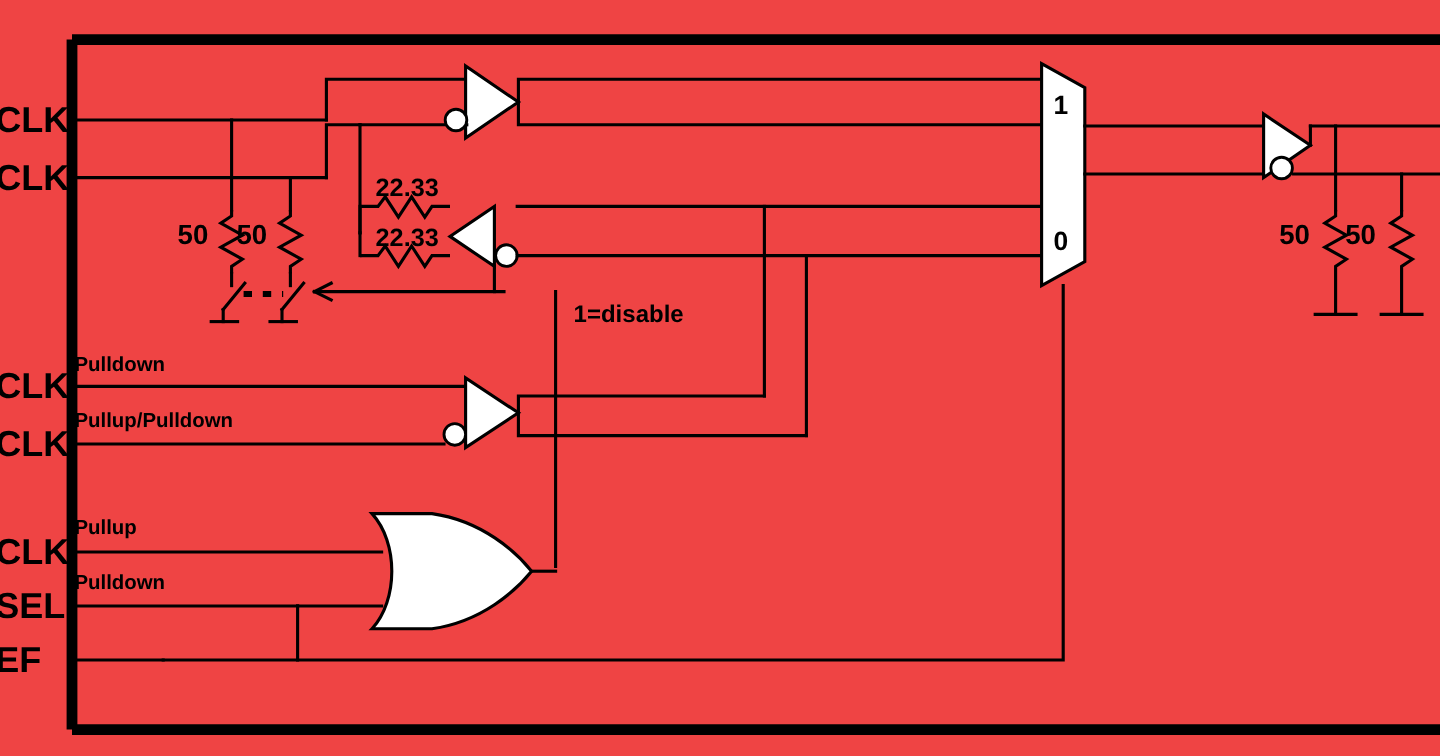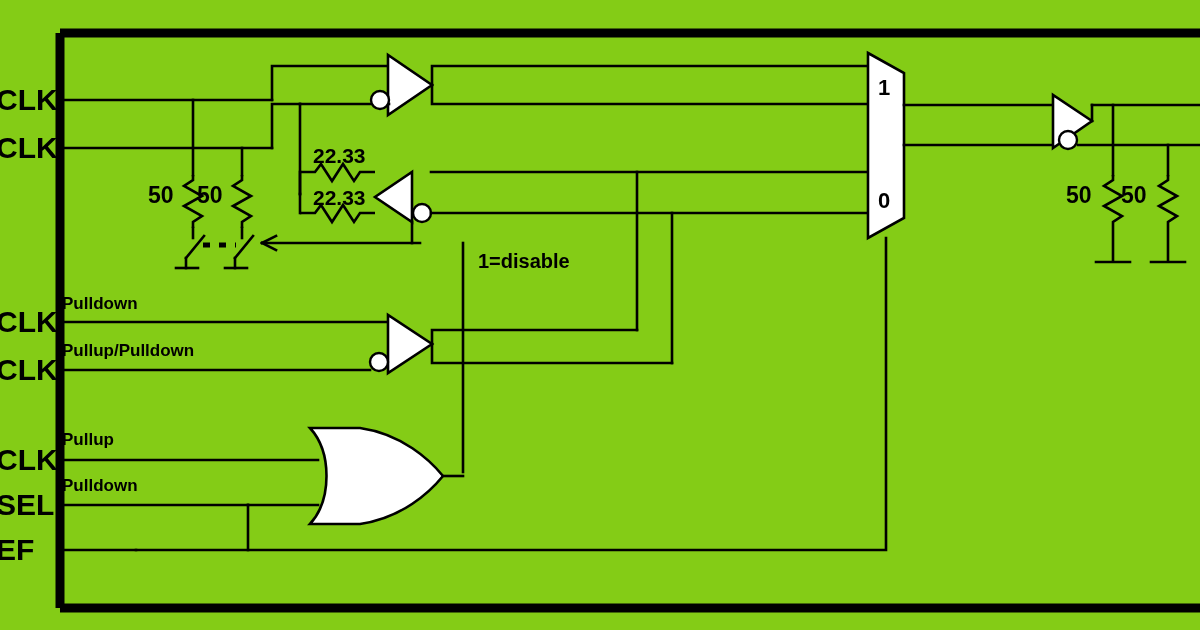--- a/index.html
+++ b/index.html
@@ -4,21 +4,21 @@
 <style>
   html, body {
     margin: 0;
     padding: 0;
     background: #ffffff;
   }
   #stage {
     position: relative;
     width: 1200px;
     height: 630px;
-    background: #84cc16;
+    background: #ef4444;
     font-family: "Liberation Sans", sans-serif;
     overflow: hidden;
   }
   #schematic {
     position: absolute;
     left: 0;
     top: 0;
   }
   .lbl {
     font-family: "Liberation Sans", sans-serif;

